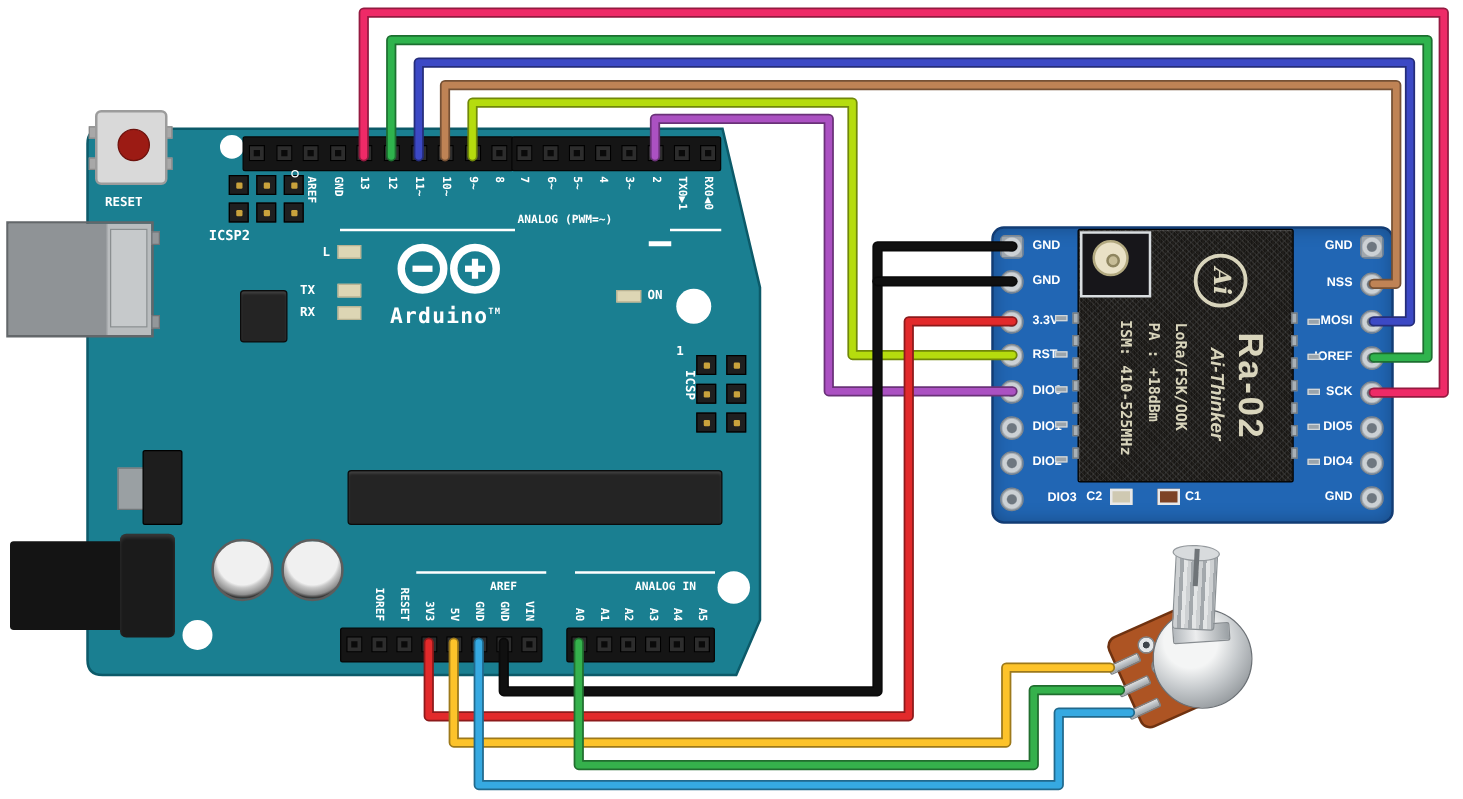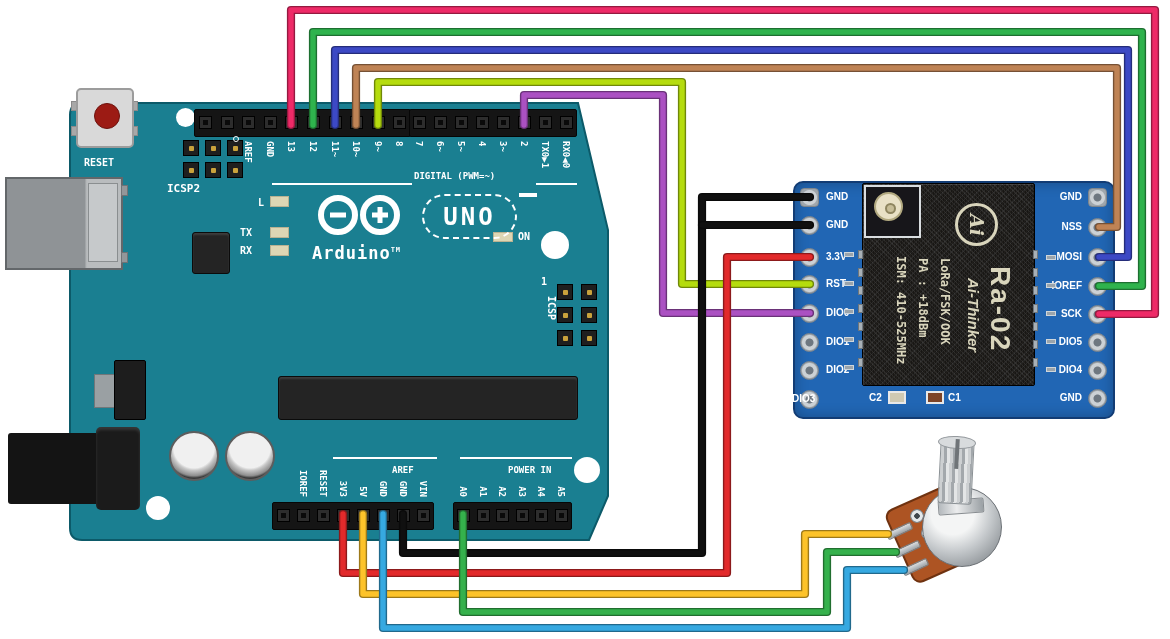--- a/index.html
+++ b/index.html
@@ -201,47 +201,44 @@
         <div class="ipin" style="left:557px;top:330px"></div>
         <div class="ipin" style="left:581px;top:330px"></div>
       </div>
 
     <div class="wlab" style="left:167px;top:184px;font-size:11px">ICSP2</div>
 
     <div style="position:absolute;left:233px;top:136px;width:6px;height:6px;border:1.5px solid #fff;border-radius:50%"></div>
 
     <div class="cap-line" style="left:272px;top:183px;width:140px"></div>
     <div class="cap-line" style="left:536px;top:183px;width:41px"></div>
-    <div class="wlab" style="left:414px;top:171px">DIGITAL (PWM=~)</div>
+    <div class="wlab" style="left:414px;top:171px">ANALOG (PWM=~)</div>
     <div class="cap-line" style="left:333px;top:457px;width:104px"></div>
     <div class="cap-line" style="left:460px;top:457px;width:112px"></div>
     <div class="wlab" style="left:392px;top:465px">AREF</div>
-    <div class="wlab" style="left:508px;top:465px">POWER IN</div>
+    <div class="wlab" style="left:508px;top:465px">ANALOG IN</div>
     <div class="cap-line" style="left:519px;top:193px;width:18px;height:4px"></div>
 
     <div class="wlab" style="left:258px;top:198px;font-size:10px">L</div>
     <div class="led" style="left:270px;top:196px;width:19px;height:11px"></div>
     <div class="wlab" style="left:240px;top:228px;font-size:10px">TX</div>
     <div class="led" style="left:270px;top:227px;width:19px;height:11px"></div>
     <div class="wlab" style="left:240px;top:246px;font-size:10px">RX</div>
     <div class="led" style="left:270px;top:245px;width:19px;height:11px"></div>
     <div class="led" style="left:493px;top:232px;width:20px;height:10px"></div>
     <div class="wlab" style="left:518px;top:232px;font-size:10px">ON</div>
 
     <svg class="layer" style="left:313px;top:193px;position:absolute" width="100" height="46">
       <circle cx="25" cy="22" r="17" fill="none" stroke="#fff" stroke-width="6"></circle>
       <circle cx="67" cy="22" r="17" fill="none" stroke="#fff" stroke-width="6"></circle>
       <rect x="17" y="19.5" width="16" height="5" fill="#fff"></rect>
       <rect x="59" y="19.5" width="16" height="5" fill="#fff"></rect>
       <rect x="64.5" y="14" width="5" height="16" fill="#fff"></rect>
     </svg>
     <div id="logo-text"><span>Arduino</span><sup>TM</sup></div>
-    <div id="uno-badge">
-        <span>UNO</span>
-      </div>
 
     <div class="wlab" style="left:541px;top:277px;font-size:10px">1</div>
     <div class="wlab vlab" style="left:556px;top:296px;font-size:10px">ICSP</div>
 
     <div class="chip" style="left:192px;top:232px;width:38px;height:42px"></div>
     <div class="chip" style="left:278px;top:376px;width:300px;height:44px"></div>
     <div id="vreg-tab"></div>
     <div id="vreg"></div>
     <div class="capacitor" style="left:169px;top:431px;width:50px;height:50px"></div>
     <div class="capacitor" style="left:225px;top:431px;width:50px;height:50px"></div>
@@ -272,21 +269,21 @@
         <div class="lora-lab" style="left:826px;top:251px">3.3V</div>
         <div class="pad" style="left:799.5px;top:274.5px"></div>
         <div class="lora-lab" style="left:826px;top:278px">RST</div>
         <div class="pad" style="left:799.5px;top:303.5px"></div>
         <div class="lora-lab" style="left:826px;top:307px">DIO0</div>
         <div class="pad" style="left:799.5px;top:332.5px"></div>
         <div class="lora-lab" style="left:826px;top:336px">DIO1</div>
         <div class="pad" style="left:799.5px;top:360.5px"></div>
         <div class="lora-lab" style="left:826px;top:364px">DIO2</div>
         <div class="pad" style="left:799.5px;top:389.5px"></div>
-        <div class="lora-lab" style="left:792px;top:393px">DIO3</div>
+        <div class="lora-lab" style="left:838px;top:393px">DIO3</div>
         <div class="pad pads" style="left:1087.5px;top:187.5px"></div>
         <div class="lora-lab" style="left:1036px;top:191px;width:46px;text-align:right">GND</div>
         <div class="pad" style="left:1087.5px;top:217.5px"></div>
         <div class="lora-lab" style="left:1036px;top:221px;width:46px;text-align:right">NSS</div>
         <div class="pad" style="left:1087.5px;top:247.5px"></div>
         <div class="lora-lab" style="left:1036px;top:251px;width:46px;text-align:right">MOSI</div>
         <div class="pad" style="left:1087.5px;top:276.5px"></div>
         <div class="lora-lab" style="left:1036px;top:280px;width:46px;text-align:right">IOREF</div>
         <div class="pad" style="left:1087.5px;top:304.5px"></div>
         <div class="lora-lab" style="left:1036px;top:308px;width:46px;text-align:right">SCK</div>

